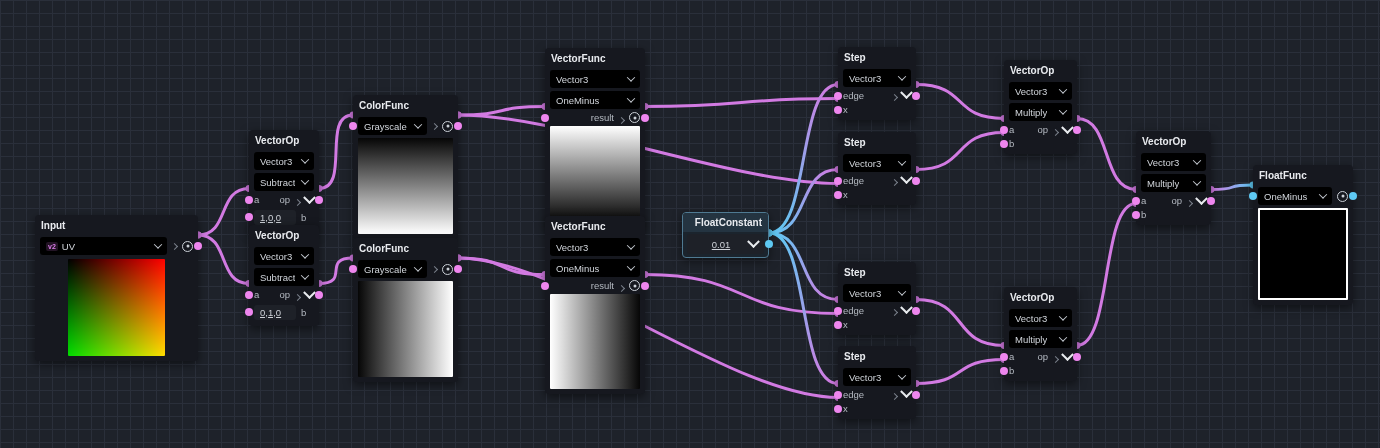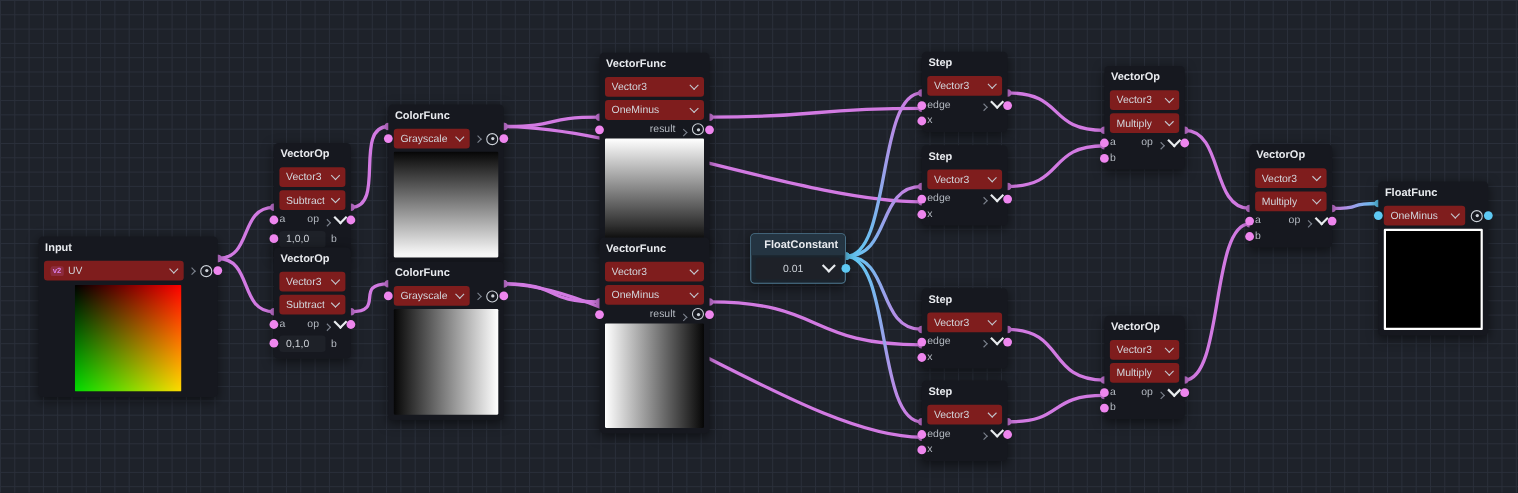--- a/index.html
+++ b/index.html
@@ -11,36 +11,36 @@
     font-family:"Liberation Sans",sans-serif;}
   #wires{position:absolute;left:0;top:0;z-index:1;}
   .node{position:absolute;z-index:2;background:#16181f;border-radius:4px;
     padding:2px 5px 5px;box-shadow:0 3px 10px rgba(0,0,0,.5);box-sizing:border-box;}
   .node-title{font-size:10px;font-weight:bold;color:#e9ebef;padding:3px 1px 3px;white-space:nowrap;}
   .node.selected{background:#1b242d;border:1px solid #4f7a92;padding:1px 4px 4px;}
   .node.selected .node-title{background:#243441;margin:-1px -4px 2px;padding:4px 6px 4px;border-radius:3px 3px 0 0;text-align:right;}
   .row{position:relative;display:flex;align-items:center;margin-top:3px;gap:5px;}
   .select-row{height:18px;}
   .label-row{height:11px;}
-  .select{flex:1;display:flex;align-items:center;gap:4px;background:#7f1d1d;border-radius:3px;
+  .select{flex:1;display:flex;align-items:center;gap:4px;background:#000000;border-radius:3px;
     height:18px;padding:0 6px;color:#d2d6dc;font-size:9.5px;white-space:nowrap;min-width:0;}
   .select-text{overflow:hidden;text-overflow:ellipsis;}
   .chev{width:5px;height:5px;border-right:1.4px solid #c3c8cf;border-bottom:1.4px solid #c3c8cf;
     transform:rotate(45deg) translate(-1px,-1px);flex:none;margin-left:auto;}
   .collapse{width:7px;height:7px;border-right:2px solid #e8ebee;border-bottom:2px solid #e8ebee;
     transform:rotate(45deg) translate(-2px,-2px);flex:none;}
   .exp{width:4px;height:4px;border-right:1.4px solid #7b828c;border-right-color:#7b818c;
     border-bottom:1.4px solid #7b818c;transform:rotate(-45deg);flex:none;}
   .eye{width:9px;height:9px;border:1.3px solid #ccd1d8;border-radius:50%;position:relative;flex:none;}
   .eye::after{content:"";position:absolute;width:3px;height:3px;background:#ccd1d8;border-radius:50%;
     left:50%;top:50%;transform:translate(-50%,-50%);}
   .lab{font-size:9.5px;color:#b5bac2;white-space:nowrap;}
   .rgroup{margin-left:auto;display:flex;align-items:flex-end;gap:5px;}
   .field{display:flex;align-items:center;background:#1e2128;border-radius:3px;height:15px;
-    padding:0 6px;color:#ced2d8;font-size:9.5px;min-width:30px;}
+    padding:0 6px;color:#ced2d8;font-size:9.5px;min-width:30px;text-decoration:underline;}
   .field.wide{flex:1;height:20px;justify-content:center;}
   .field.wide .vtext{flex:1;text-align:center;}
   .badge{font-size:7px;font-weight:bold;color:#da7ce8;background:rgba(218,124,232,.16);
     border-radius:2px;padding:1px 2px;flex:none;line-height:1;}
   .port{position:absolute;width:8px;height:8px;border-radius:50%;top:50%;transform:translateY(-50%);z-index:3;}
   .port.in{left:-9px;}  .port.out{right:-9px;}
   .port.pink{background:#ee86ee;} .port.cyan{background:#5ec9f3;}
   .preview{margin-top:3px;border-radius:1px;}
   .p-uv{background-color:#000;
     background-image:linear-gradient(to right,rgba(255,0,0,0),#ff0000),

